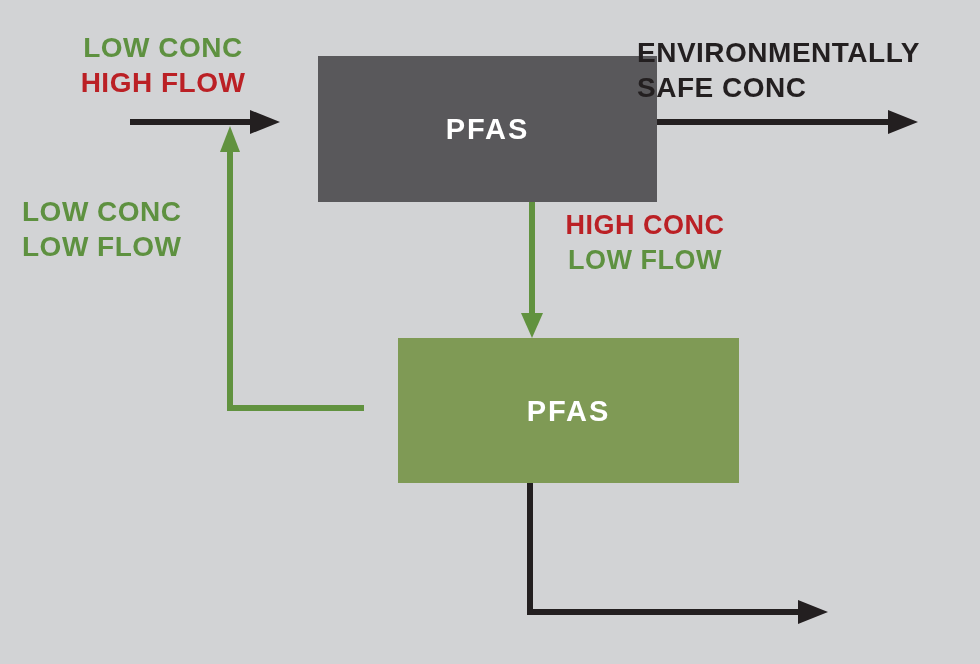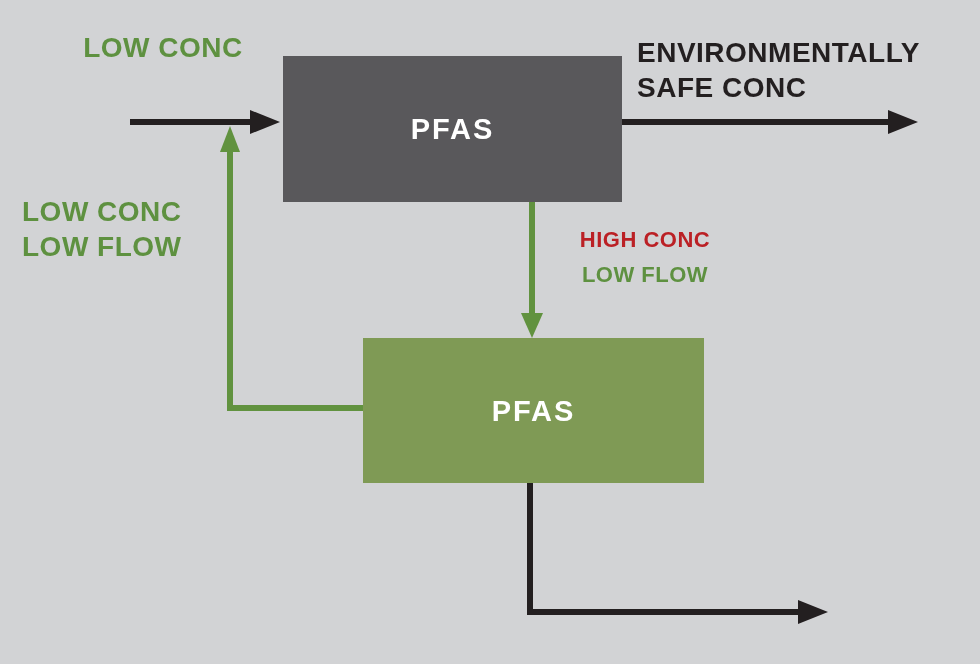--- a/index.html
+++ b/index.html
@@ -31,20 +31,21 @@
     display: flex;
     flex-direction: column;
     align-items: center;
     justify-content: center;
     color: var(--white);
     font-weight: bold;
     font-size: 29px;
     letter-spacing: 2px;
     line-height: 40px;
     text-align: center;
+    margin-left: 35px;
   }
   .box-dark  { background: var(--dark_box); }
   .box-green { background: var(--green_box); }
 
   .lbl {
     position: absolute;
     font-weight: bold;
     font-size: 28px;
     line-height: 35px;
     letter-spacing: 0.5px;
@@ -92,31 +93,32 @@
   <div class="box box-dark" style="left:283px; top:56px; width:339px; height:146px;">
     <span>PFAS</span>
   </div>
 
   <div class="box box-green" style="left:363px; top:338px; width:341px; height:145px;">
     <span>PFAS</span>
   </div>
 
   <div class="lbl ta-c" style="left:38px; top:30px; width:250px;">
     <span class="t-green">LOW CONC</span>
+    <span class="t-red">HIGH FLOW</span>
   </div>
 
   <div class="lbl t-black" style="left:637px; top:27px;margin-top:8px;">
     <span>ENVIRONMENTALLY</span>
     <span>SAFE CONC</span>
   </div>
 
   <div class="lbl t-green" style="left:22px; top:194px;">
     <span>LOW CONC</span>
     <span>LOW FLOW</span>
   </div>
 
-  <div class="lbl ta-c" style="left:545px; top:222px; width:200px; font-size:22px;">
+  <div class="lbl ta-c" style="left:545px; top:208px; width:200px; font-size:27px;">
     <span class="t-red">HIGH CONC</span>
     <span class="t-green">LOW FLOW</span>
   </div>
 
 
 </div>
 
 </body></html>

